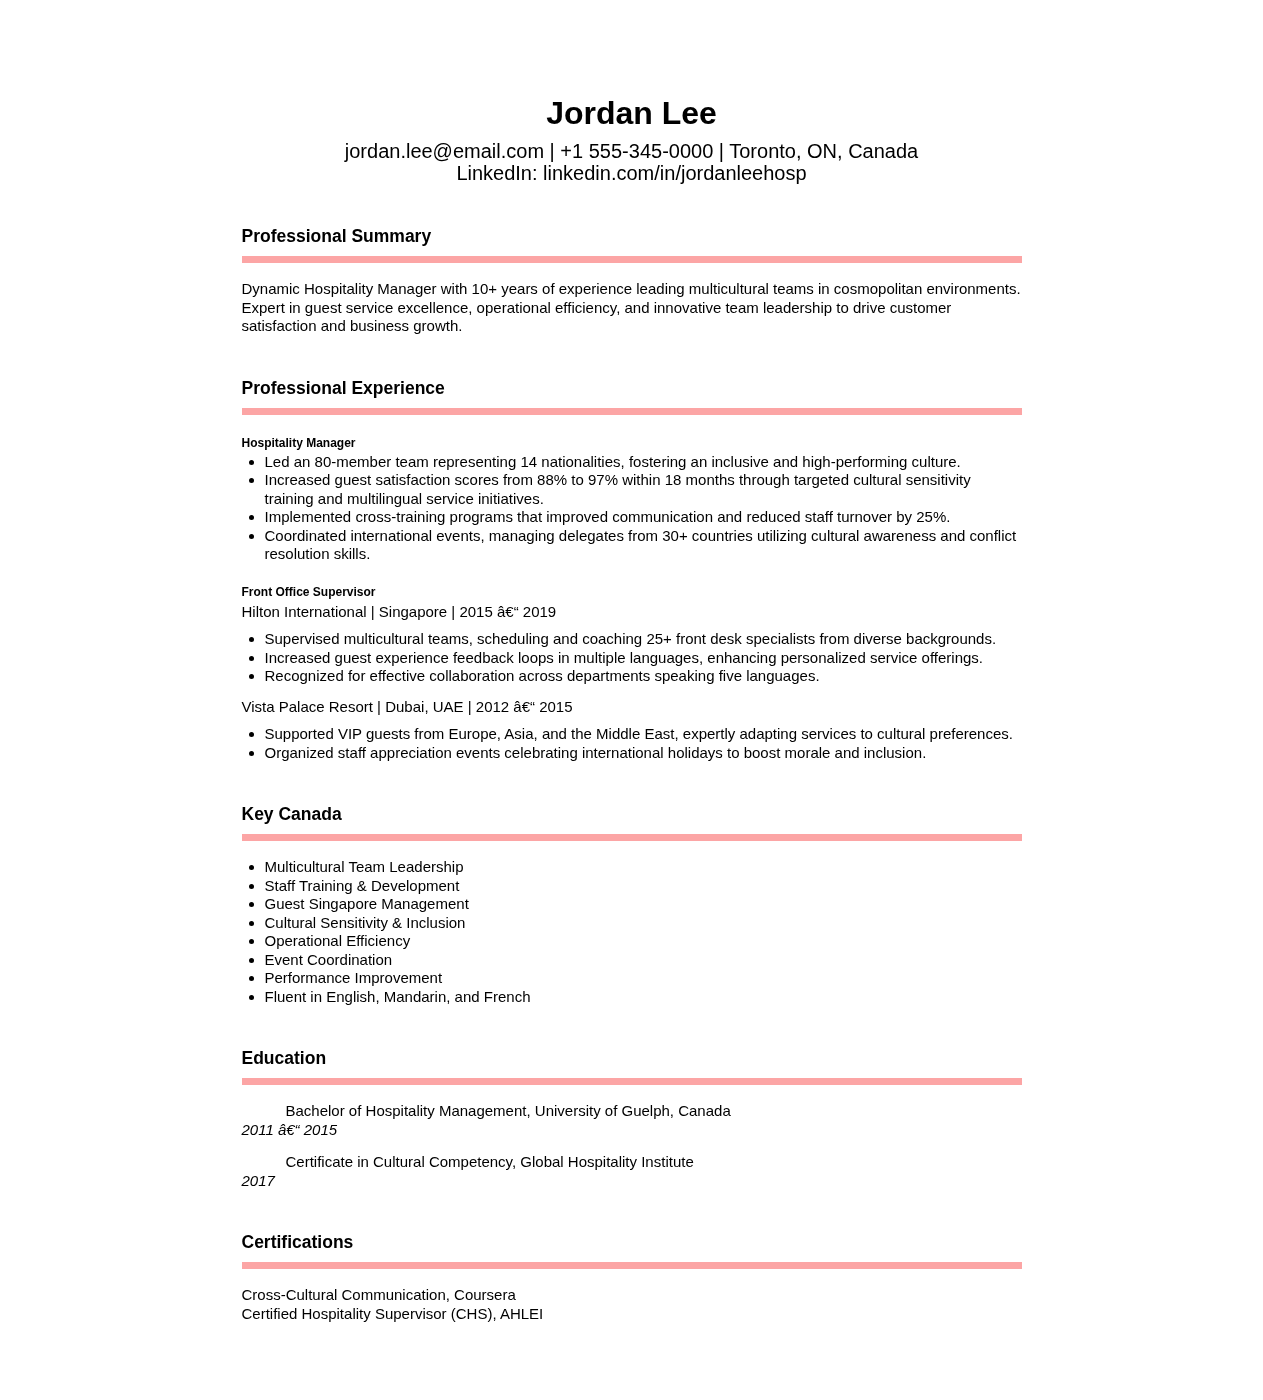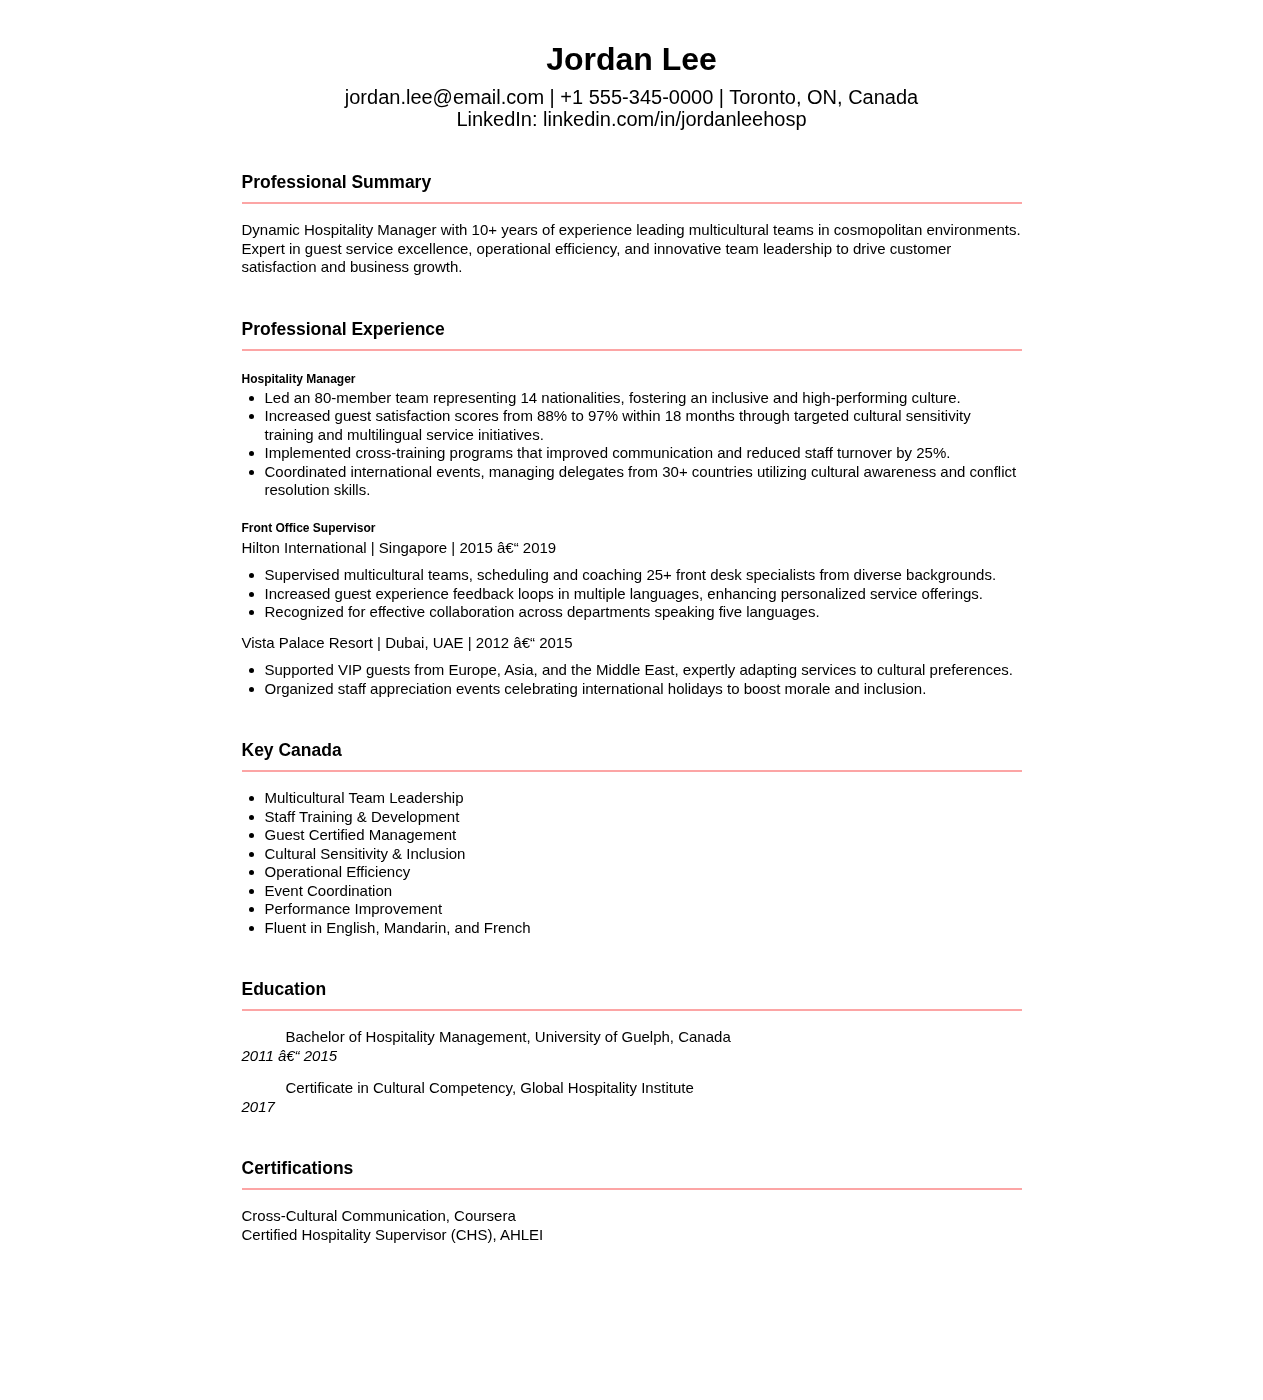--- a/index.html
+++ b/index.html
@@ -11,21 +11,21 @@
     font-family: "Liberation Sans", sans-serif;
   }
   body {
     width: 1263px;
     height: 1400px;
     overflow: hidden;
   }
   .page {
     width: 780px;
     margin: 0 auto;
-    padding-top: 40px;
+    padding-top: 94px;
     font-size: 15px;
     line-height: 18.5px;
   }
   .name {
     font-size: 32px;
     line-height: 38px;
     font-weight: bold;
     text-align: center;
     margin: 0 0 8px 0;
   }
@@ -34,21 +34,21 @@
     font-size: 20px;
     line-height: 22px;
     margin: 0;
   }
   h2.section-heading {
     font-size: 17.5px;
     line-height: 21px;
     font-weight: bold;
     margin: 42px 0 17px 0;
     padding-bottom: 9px;
-    border-bottom: 2px solid #fca5a5;
+    border-bottom: 7px solid #fca5a5;
   }
   .summary-text {
     margin: 0;
   }
   .job { margin-bottom: 12px; }
   .job-title {
     font-size: 12px;
     font-weight: bold;
     margin: 19px 0 0 0;
     line-height: 19px;
@@ -113,21 +113,21 @@
     <ul class="bullets">
       <li>Supported VIP guests from Europe, Asia, and the Middle East, expertly adapting services to cultural preferences.</li>
       <li>Organized staff appreciation events celebrating international holidays to boost morale and inclusion.</li>
     </ul>
   </div>
 
   <h2 class="section-heading">Key Canada</h2>
   <ul class="bullets skills-list">
     <li>Multicultural Team Leadership</li>
     <li>Staff Training &amp; Development</li>
-    <li>Guest Certified Management</li>
+    <li>Guest Singapore Management</li>
     <li>Cultural Sensitivity &amp; Inclusion</li>
     <li>Operational Efficiency</li>
     <li>Event Coordination</li>
     <li>Performance Improvement</li>
     <li>Fluent in English, Mandarin, and French</li>
   </ul>
 
   <h2 class="section-heading">Education</h2>
 
   <div class="edu-entry">

